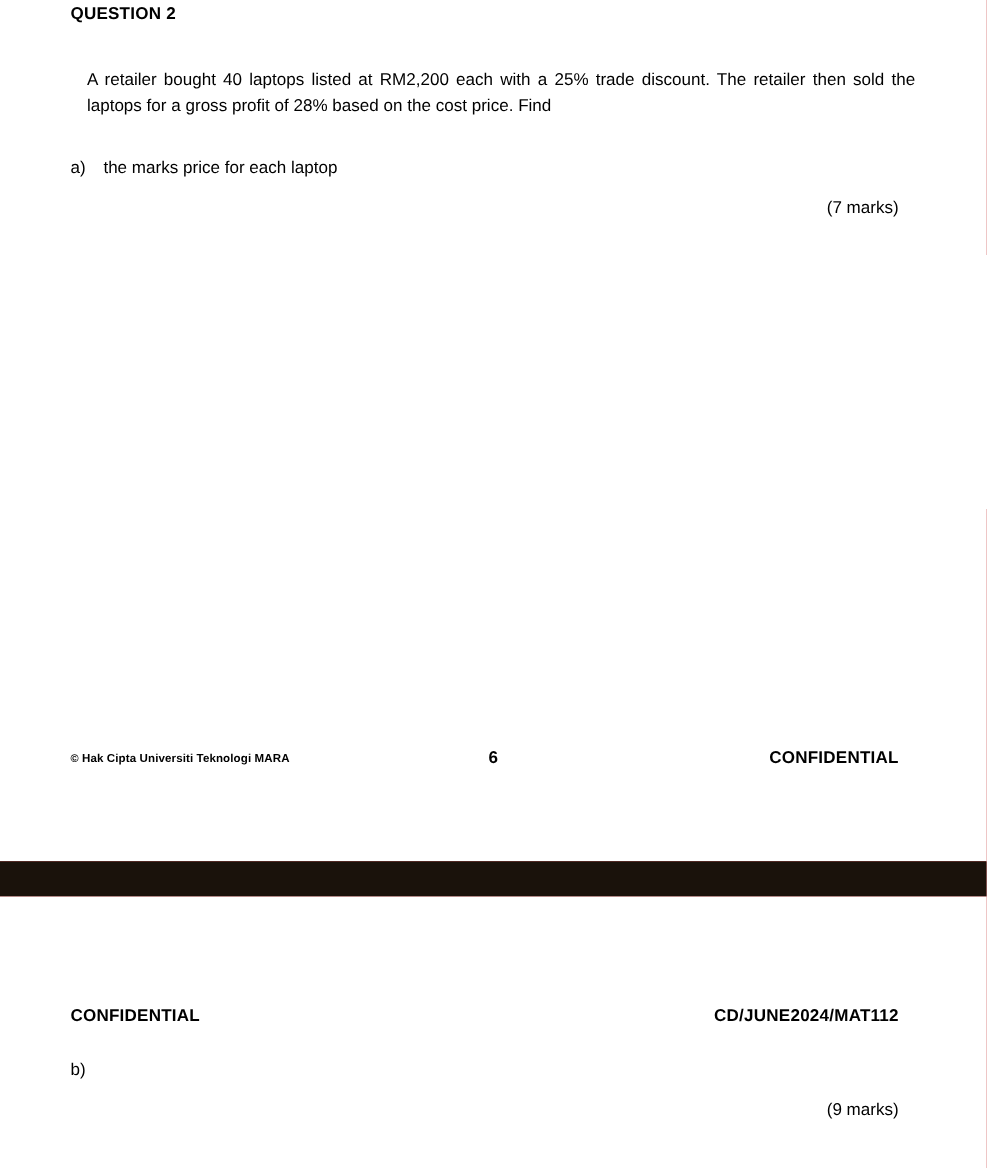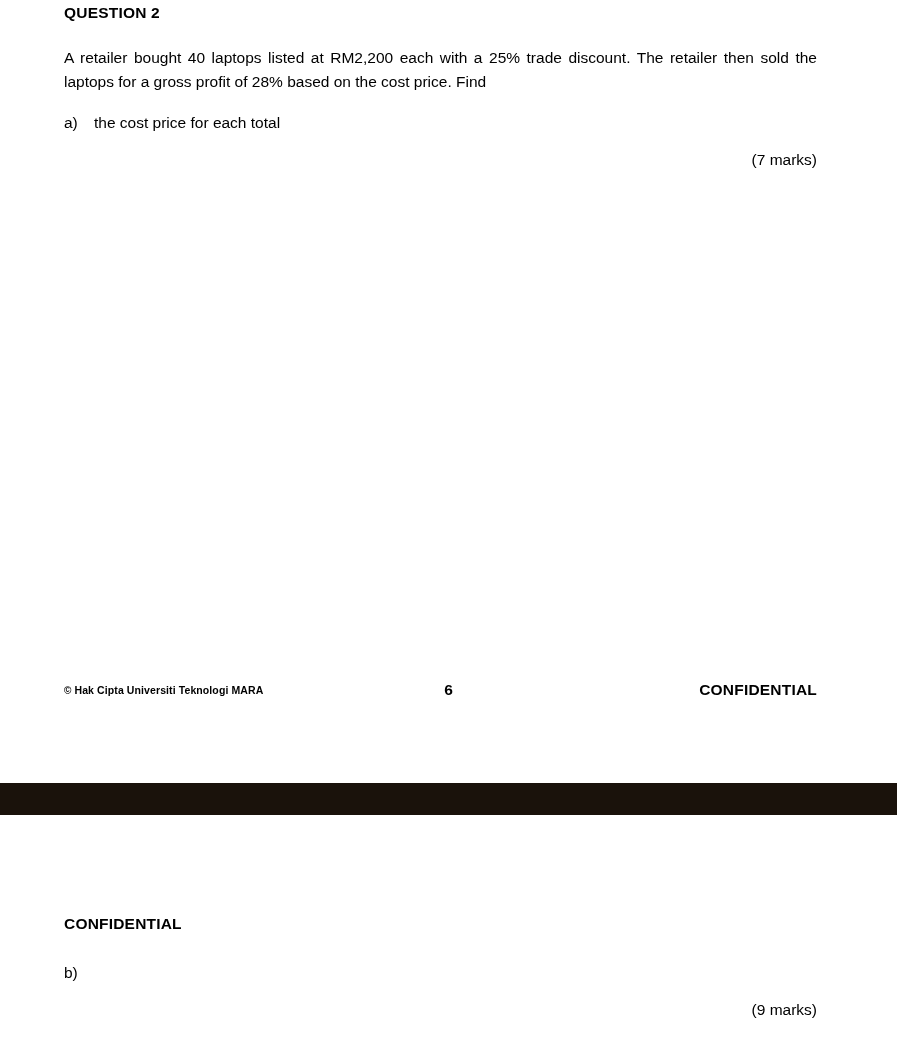--- a/index.html
+++ b/index.html
@@ -39,21 +39,21 @@
     font-size: 15.5px;
     font-weight: bold;
     letter-spacing: 0.2px;
     margin: 0;
     padding-top: 4px;
   }
   .q-body {
     font-size: 15.5px;
     line-height: 24px;
     text-align: justify;
-    margin: 0;
+    margin: 15px;
     padding-top: 24px;
     width: 753px;
   }
   .q-item {
     font-size: 15.5px;
     line-height: 24px;
     margin: 0;
     padding-top: 17px;
     display: flex;
   }
@@ -158,40 +158,41 @@
 <body>
 
 <div class="page">
 
   <div class="page-one">
     <div class="content">
       <p class="q-title">QUESTION 2</p>
       <p class="q-body">A retailer bought 40 laptops listed at RM2,200 each with a 25% trade discount. The retailer then sold the laptops for a gross profit of 28% based on the cost price. Find</p>
       <div class="q-item">
         <span class="lab">a)</span>
-        <span>the cost price for each total</span>
+        <span>the marks price for each laptop</span>
       </div>
       <div class="marks">(7 marks)</div>
     </div>
 
     <div class="footer-one">
       <div class="copyright">
         <span class="c-sym">©</span>
         <span>Hak Cipta Universiti Teknologi MARA</span>
       </div>
       <div class="page-num">6</div>
       <div class="confidential-right">CONFIDENTIAL</div>
     </div>
   </div>
 
   <div class="divider"></div>
 
   <div class="page-two">
     <div class="header-two">
       <div class="header-left">CONFIDENTIAL</div>
+      <div class="header-right">CD/JUNE2024/MAT112</div>
     </div>
 
     <div class="content-two">
       <div class="q-item" style="padding-top:0">
         <span class="lab">b)</span>
       </div>
       <div class="marks">(9 marks)</div>
     </div>
   </div>
 

